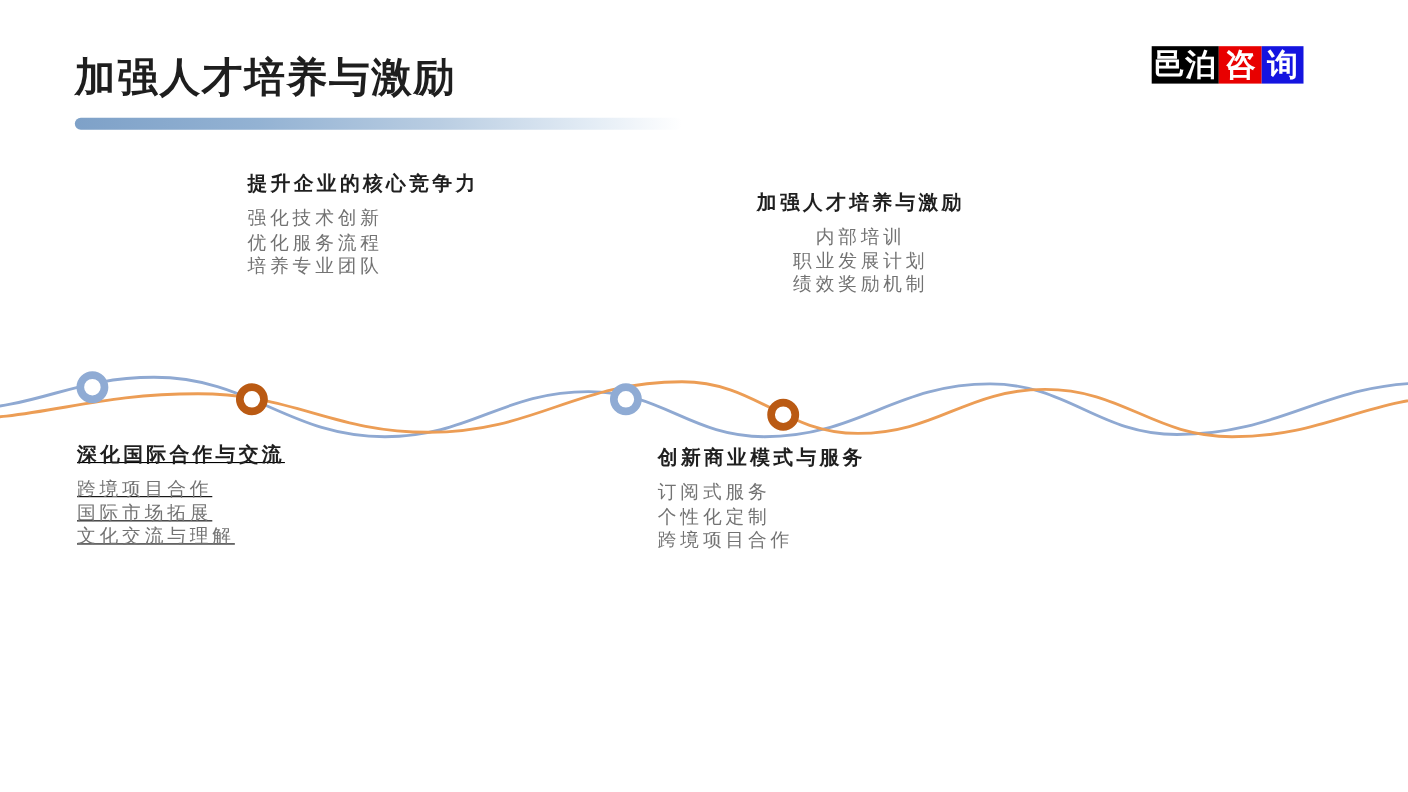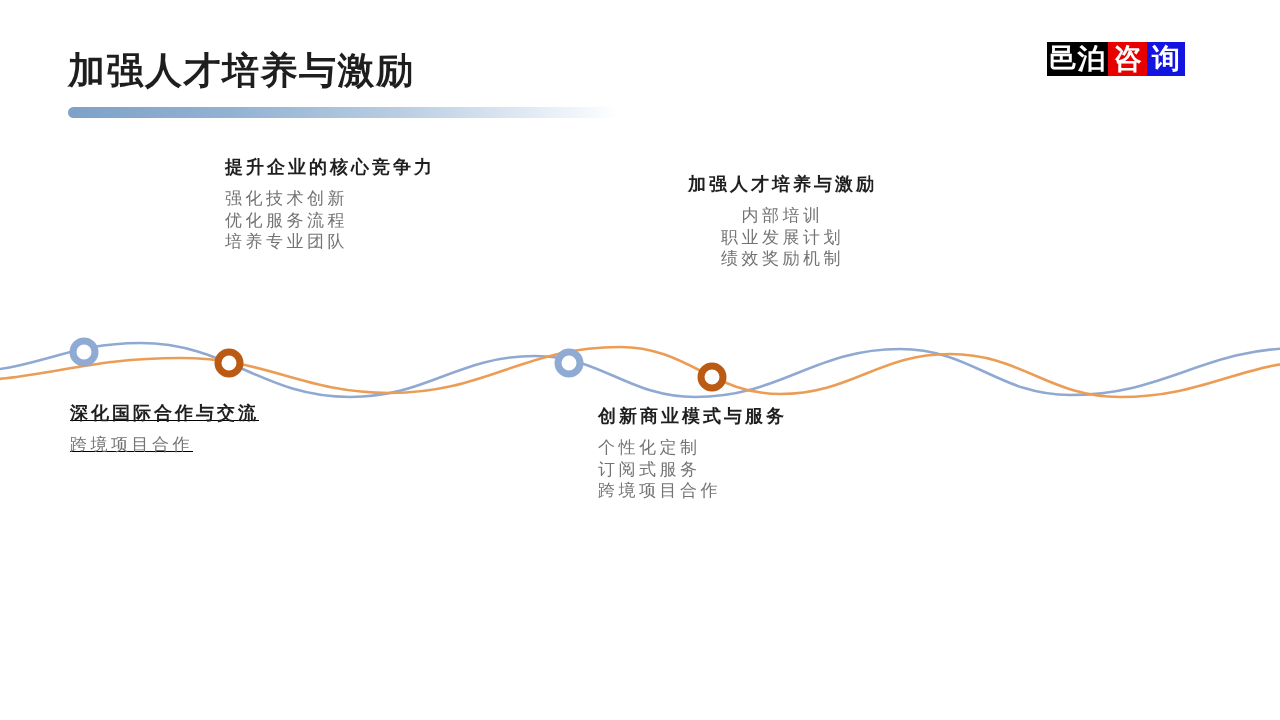--- a/index.html
+++ b/index.html
@@ -126,20 +126,22 @@
 <div class="block block-1">
   <h3>加强人才培养与激励</h3>
   <div class="item">内部培训</div>
   <div class="item">职业发展计划</div>
   <div class="item">绩效奖励机制</div>
 </div>
 
 <div class="block block-2">
   <h3>深化国际合作与交流</h3>
   <div class="item">跨境项目合作</div>
+  <div class="item">国际市场拓展</div>
+  <div class="item">文化交流与理解</div>
 </div>
 
 <div class="block block-3">
   <h3>创新商业模式与服务</h3>
+  <div class="item">订阅式服务</div>
   <div class="item">个性化定制</div>
-  <div class="item">订阅式服务</div>
   <div class="item">跨境项目合作</div>
 </div>
 
 </body></html>

